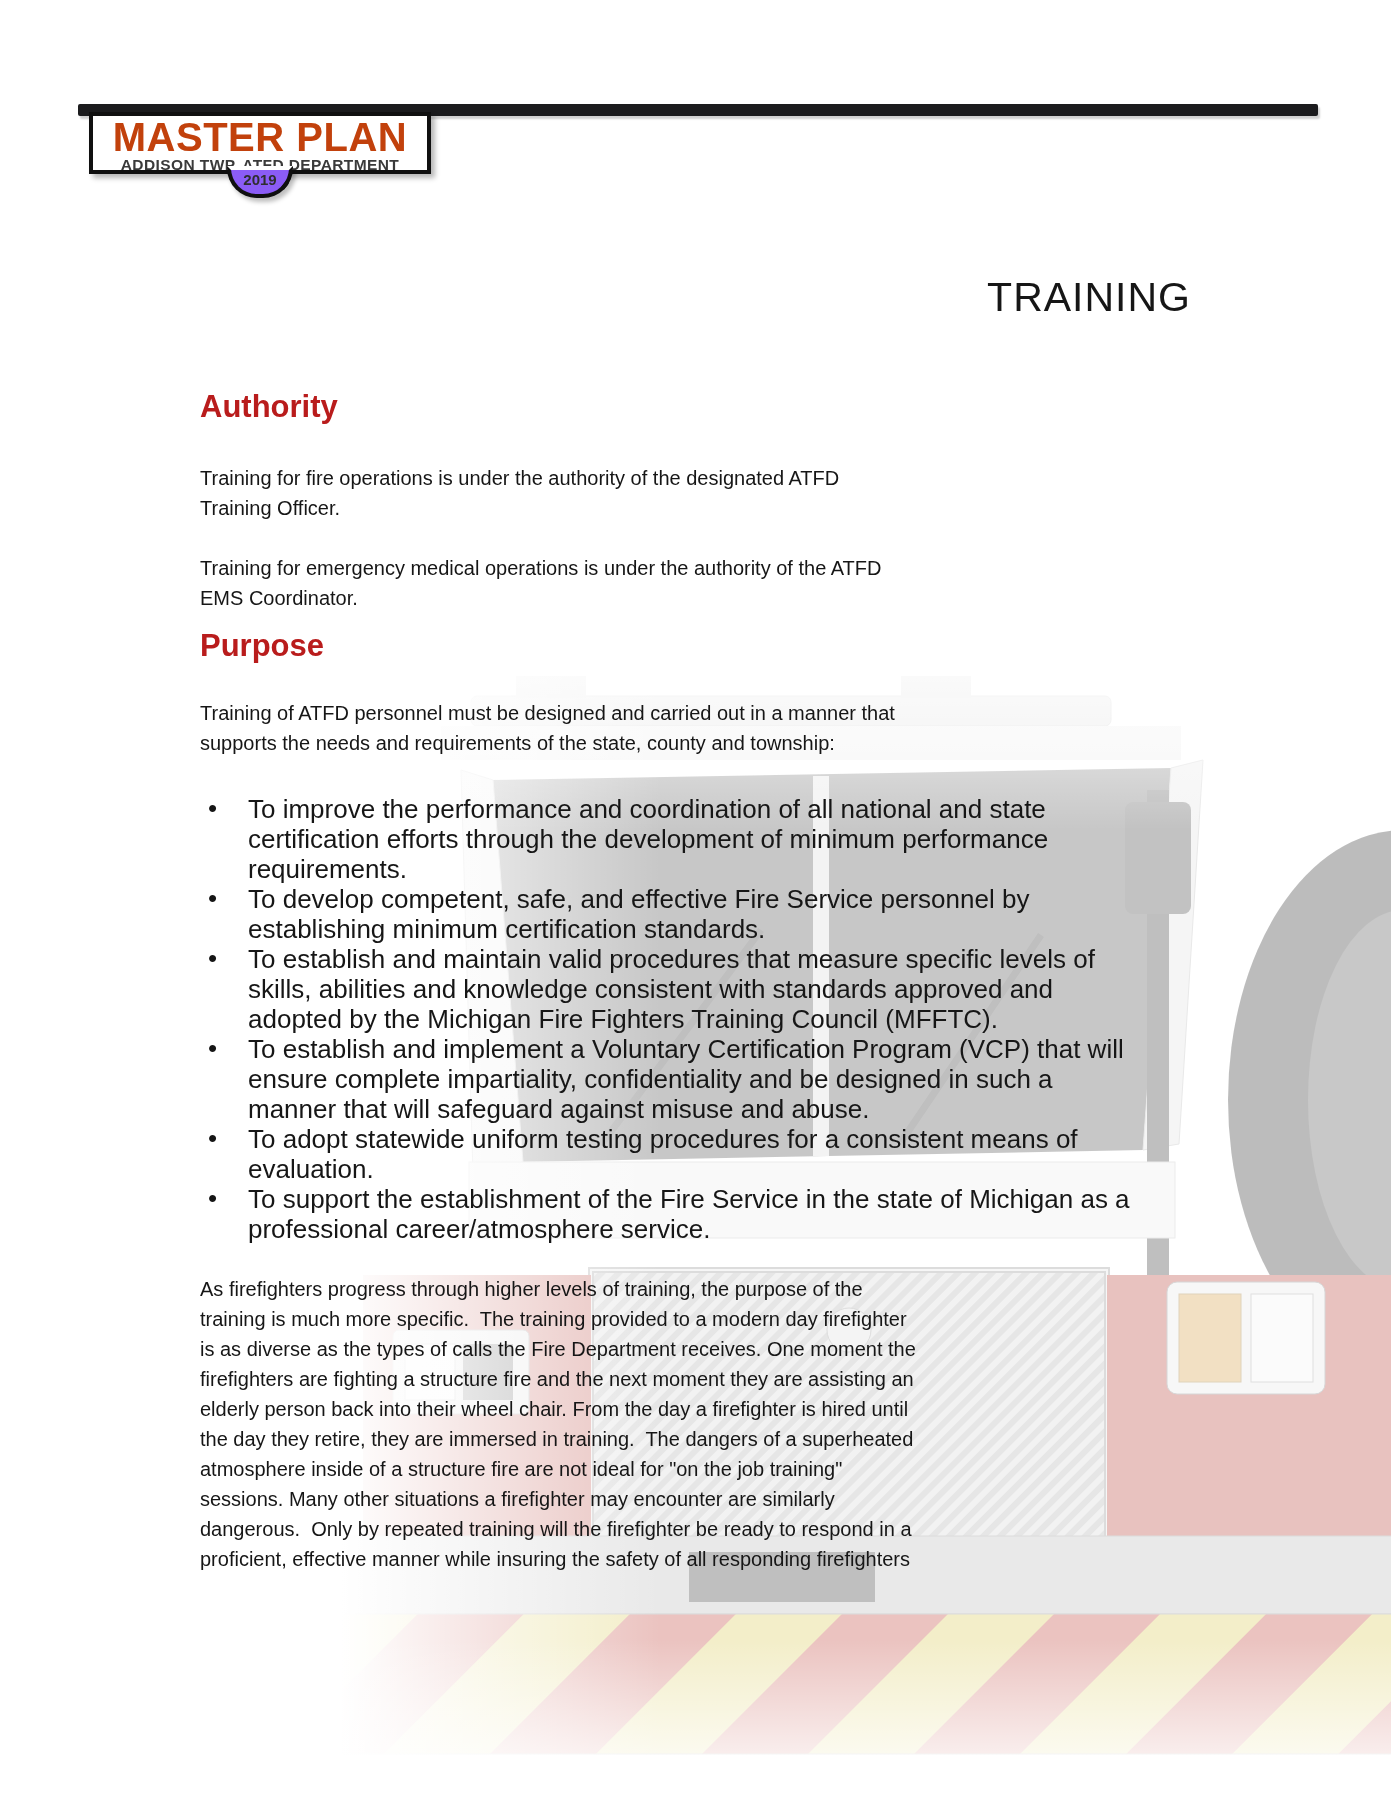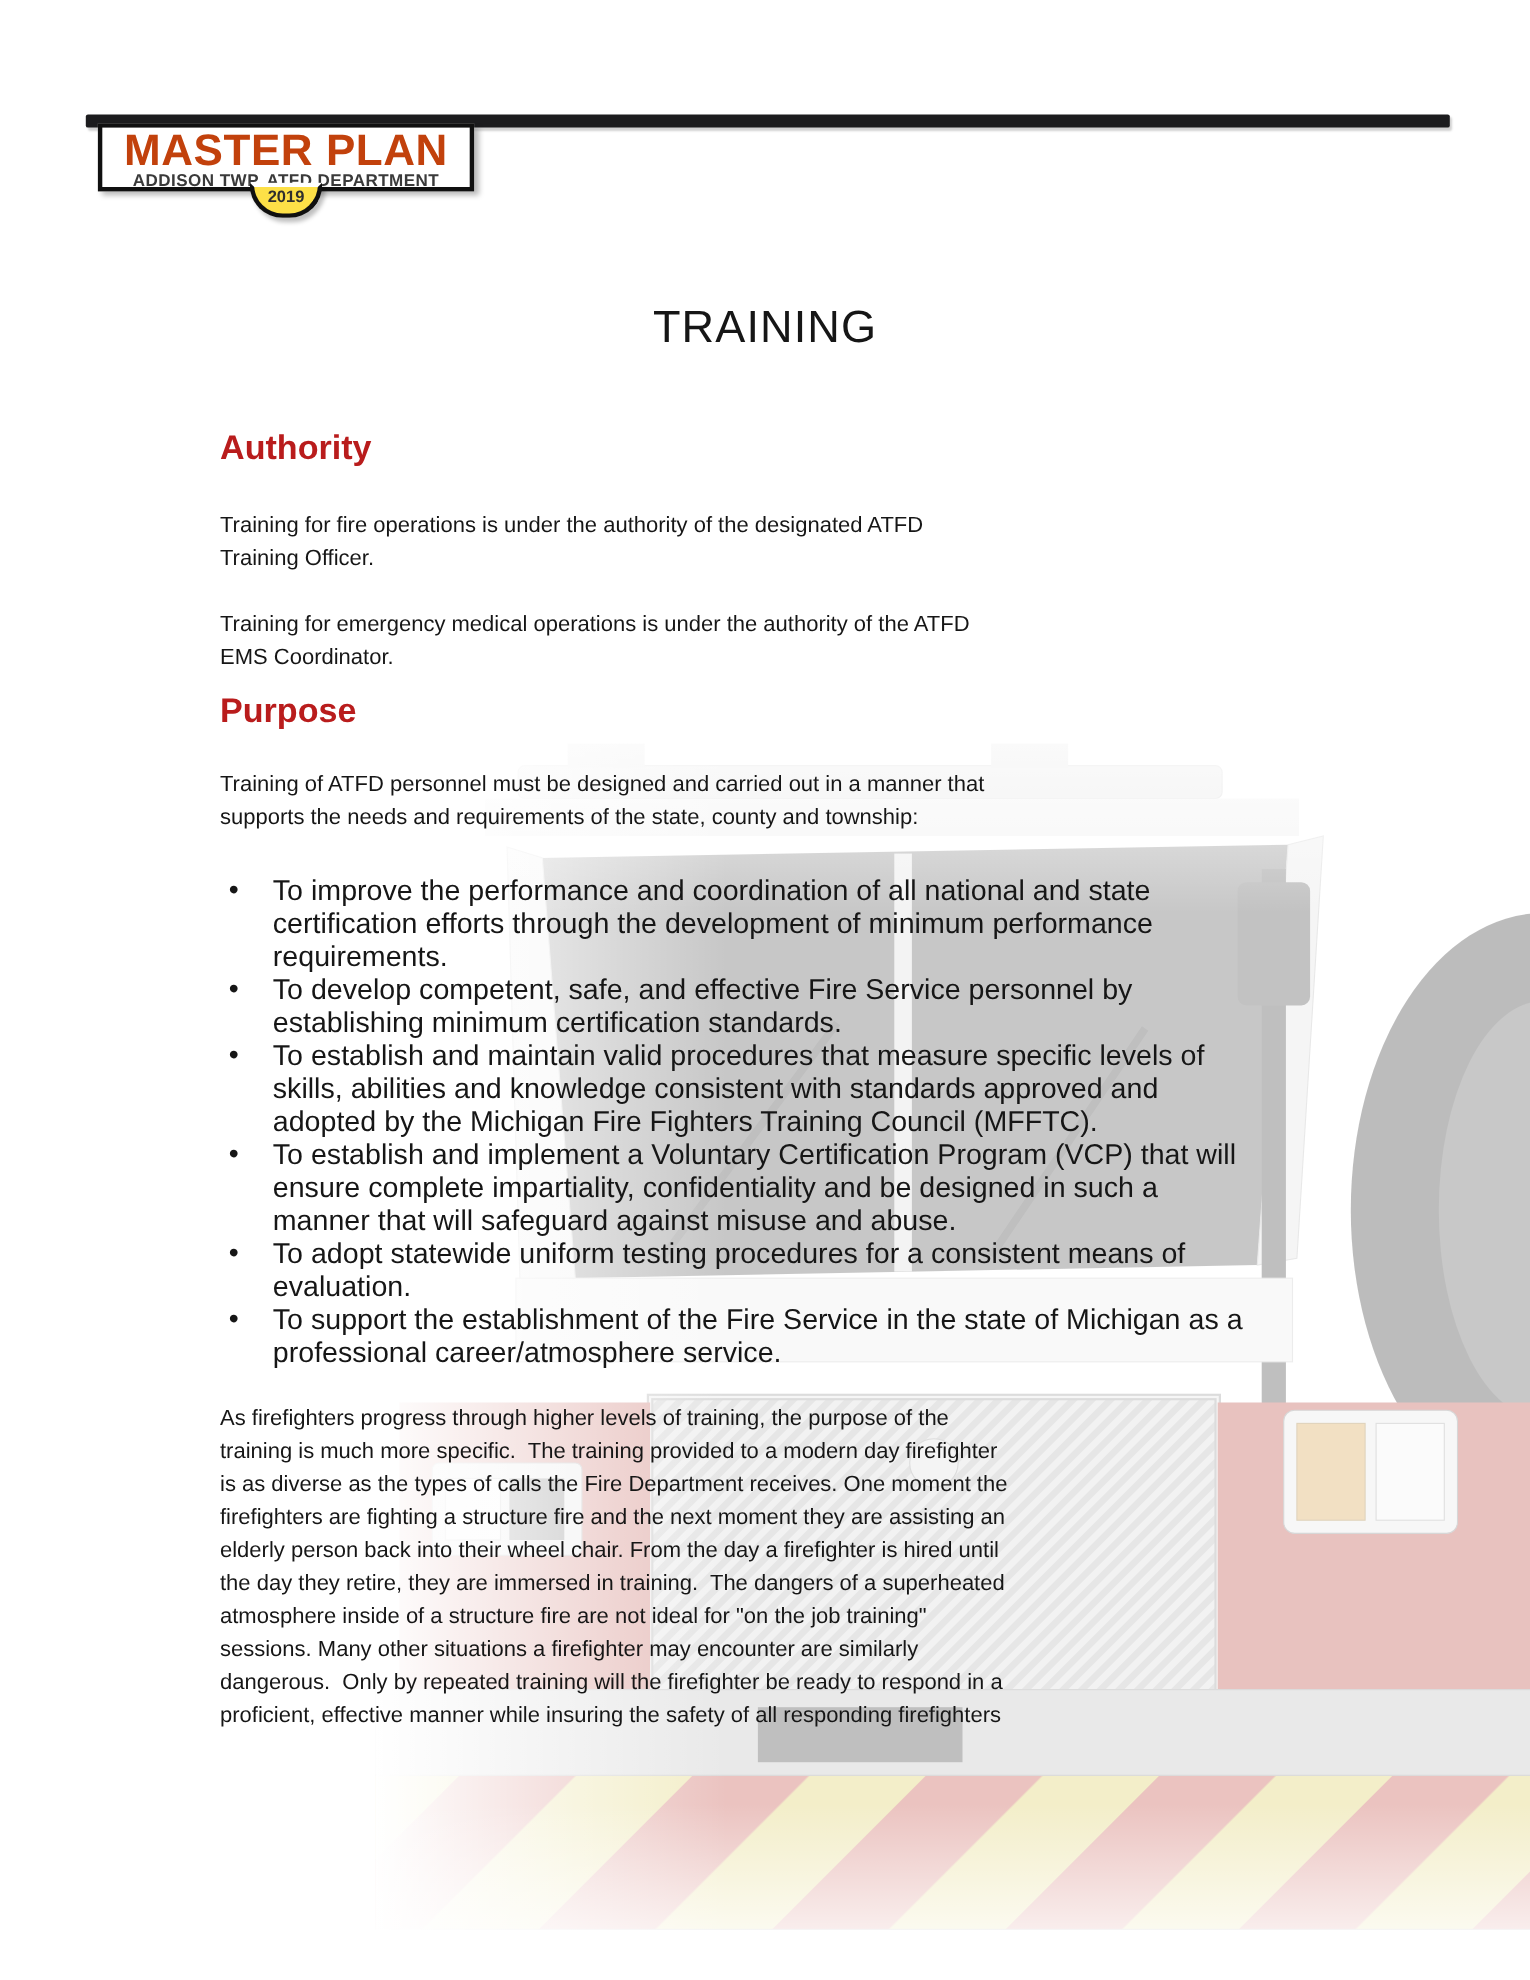--- a/index.html
+++ b/index.html
@@ -32,31 +32,31 @@
     font-size:40px;line-height:40px;font-weight:700;letter-spacing:0.5px;
     color:#c2410c;white-space:nowrap;
   }
   .logo-sub{
     font-size:15.5px;line-height:16px;font-weight:700;letter-spacing:0.4px;
     color:#3a3a3a;white-space:nowrap;
   }
   .logo-year{
     position:absolute;left:50%;top:100%;margin-top:-4px;transform:translateX(-50%);
     width:58px;height:24px;
-    background:#fde047;border:4px solid #101010;border-top:4px solid #ffffff;
+    background:#8b5cf6;border:4px solid #101010;border-top:4px solid #ffffff;
     border-radius:0 0 30px 30px;
     font-size:15px;line-height:20px;font-weight:700;color:#2e2e2e;text-align:center;
     box-shadow:3px 4px 4px rgba(0,0,0,0.25);
   }
   
   .content{position:absolute;left:200px;top:0;width:991px;z-index:1;}
   .doc-title{
     margin:0;padding-top:272px;
     font-size:41px;line-height:50px;font-weight:400;letter-spacing:1px;
-    text-align:center;color:#161616;
+    text-align:right;color:#161616;
   }
   h2{margin:0;font-size:31px;line-height:38px;font-weight:700;color:#b91c1c;}
   .h-authority{margin-top:66px;}
   .h-purpose{margin-top:14px;}
   p{margin:0;font-size:20px;line-height:30px;white-space:pre-wrap;color:#161616;}
   .p-a1{margin-top:37px;}
   .p-a2{margin-top:30px;}
   .p-intro{margin-top:33px;}
   .p-closing{margin-top:30px;}
   ul.bullets{margin:36px 0 0 0;padding:0;list-style:none;}

